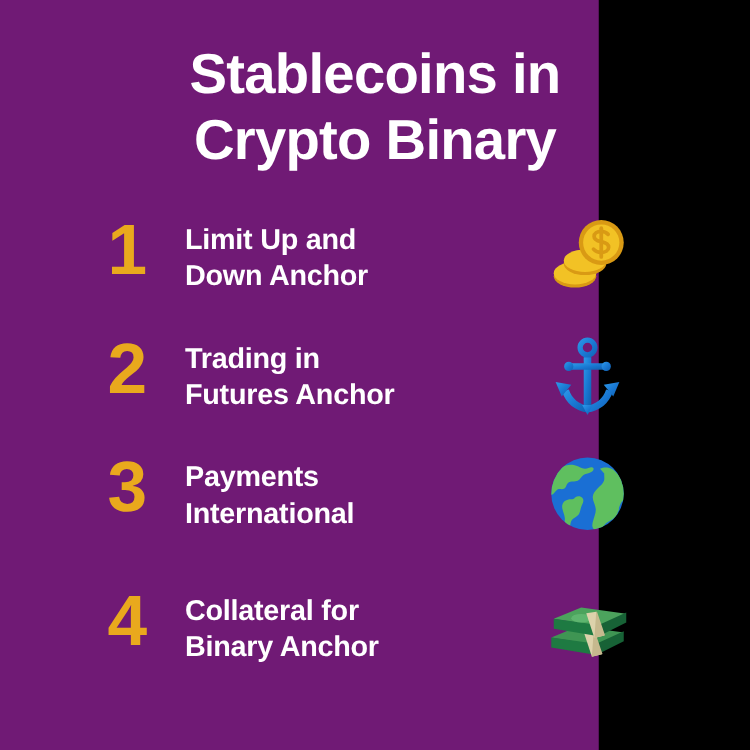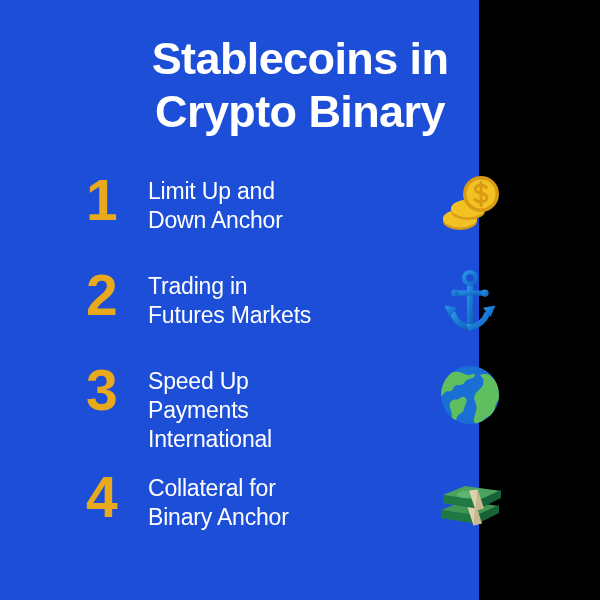--- a/index.html
+++ b/index.html
@@ -7,21 +7,21 @@
   html, body {
     width:600px; height:600px;
     background:#000000;
     overflow:hidden;
     font-family:"Liberation Sans", sans-serif;
   }
 
   #infographic {
     position:relative;
     width:479px; height:600px;
-    background:#1d4ed8;
+    background:#701a75;
   }
 
   
   .title-block {
     position:absolute;
     left:0; top:32px;
     width:600px;
     text-align:center;
   }
   .title-line {
@@ -61,21 +61,21 @@
     letter-spacing:-1px;
   }
 
   .label {
     flex:0 0 auto;
     width:250px;
     padding-top:7px;
     color:#ffffff;
     font-family:"Liberation Sans", sans-serif;
     font-size:23px;
-    font-weight:normal;
+    font-weight:bold;
     line-height:29px;
     letter-spacing:-0.2px;
   }
   .label span { display:block; }
 
   .icon-cell {
     position:absolute;
     left:437px;
     top:2px;
     width:66px;
@@ -121,21 +121,21 @@
             <path d="M43 9.5v23"></path>
           </g>
         </svg>
       </div>
     </div>
 
     <div class="row">
       <div class="num">2</div>
       <div class="label">
         <span>Trading in</span>
-        <span>Futures Markets</span>
+        <span>Futures Anchor</span>
       </div>
       <div class="icon-cell">
         <svg width="62" height="64" viewBox="0 0 62 64">
           <defs>
             <linearGradient id="anchGrad" x1="0" y1="0" x2="1" y2="1">
               <stop offset="0%" stop-color="#2E9BEA"></stop>
               <stop offset="55%" stop-color="#1876D1"></stop>
               <stop offset="100%" stop-color="#0E5FAE"></stop>
             </linearGradient>
           </defs>
@@ -157,21 +157,20 @@
 
             <path d="M31 64l-4.2-8h8.4z"></path>
           </g>
         </svg>
       </div>
     </div>
 
     <div class="row row-3">
       <div class="num">3</div>
       <div class="label">
-        <span>Speed Up</span>
         <span>Payments</span>
         <span>International</span>
       </div>
       <div class="icon-cell">
         <svg width="60" height="60" viewBox="0 0 60 60">
           <defs>
             <clipPath id="globeClip">
                 <circle cx="30" cy="30" r="29"></circle>
               </clipPath>
           </defs>

